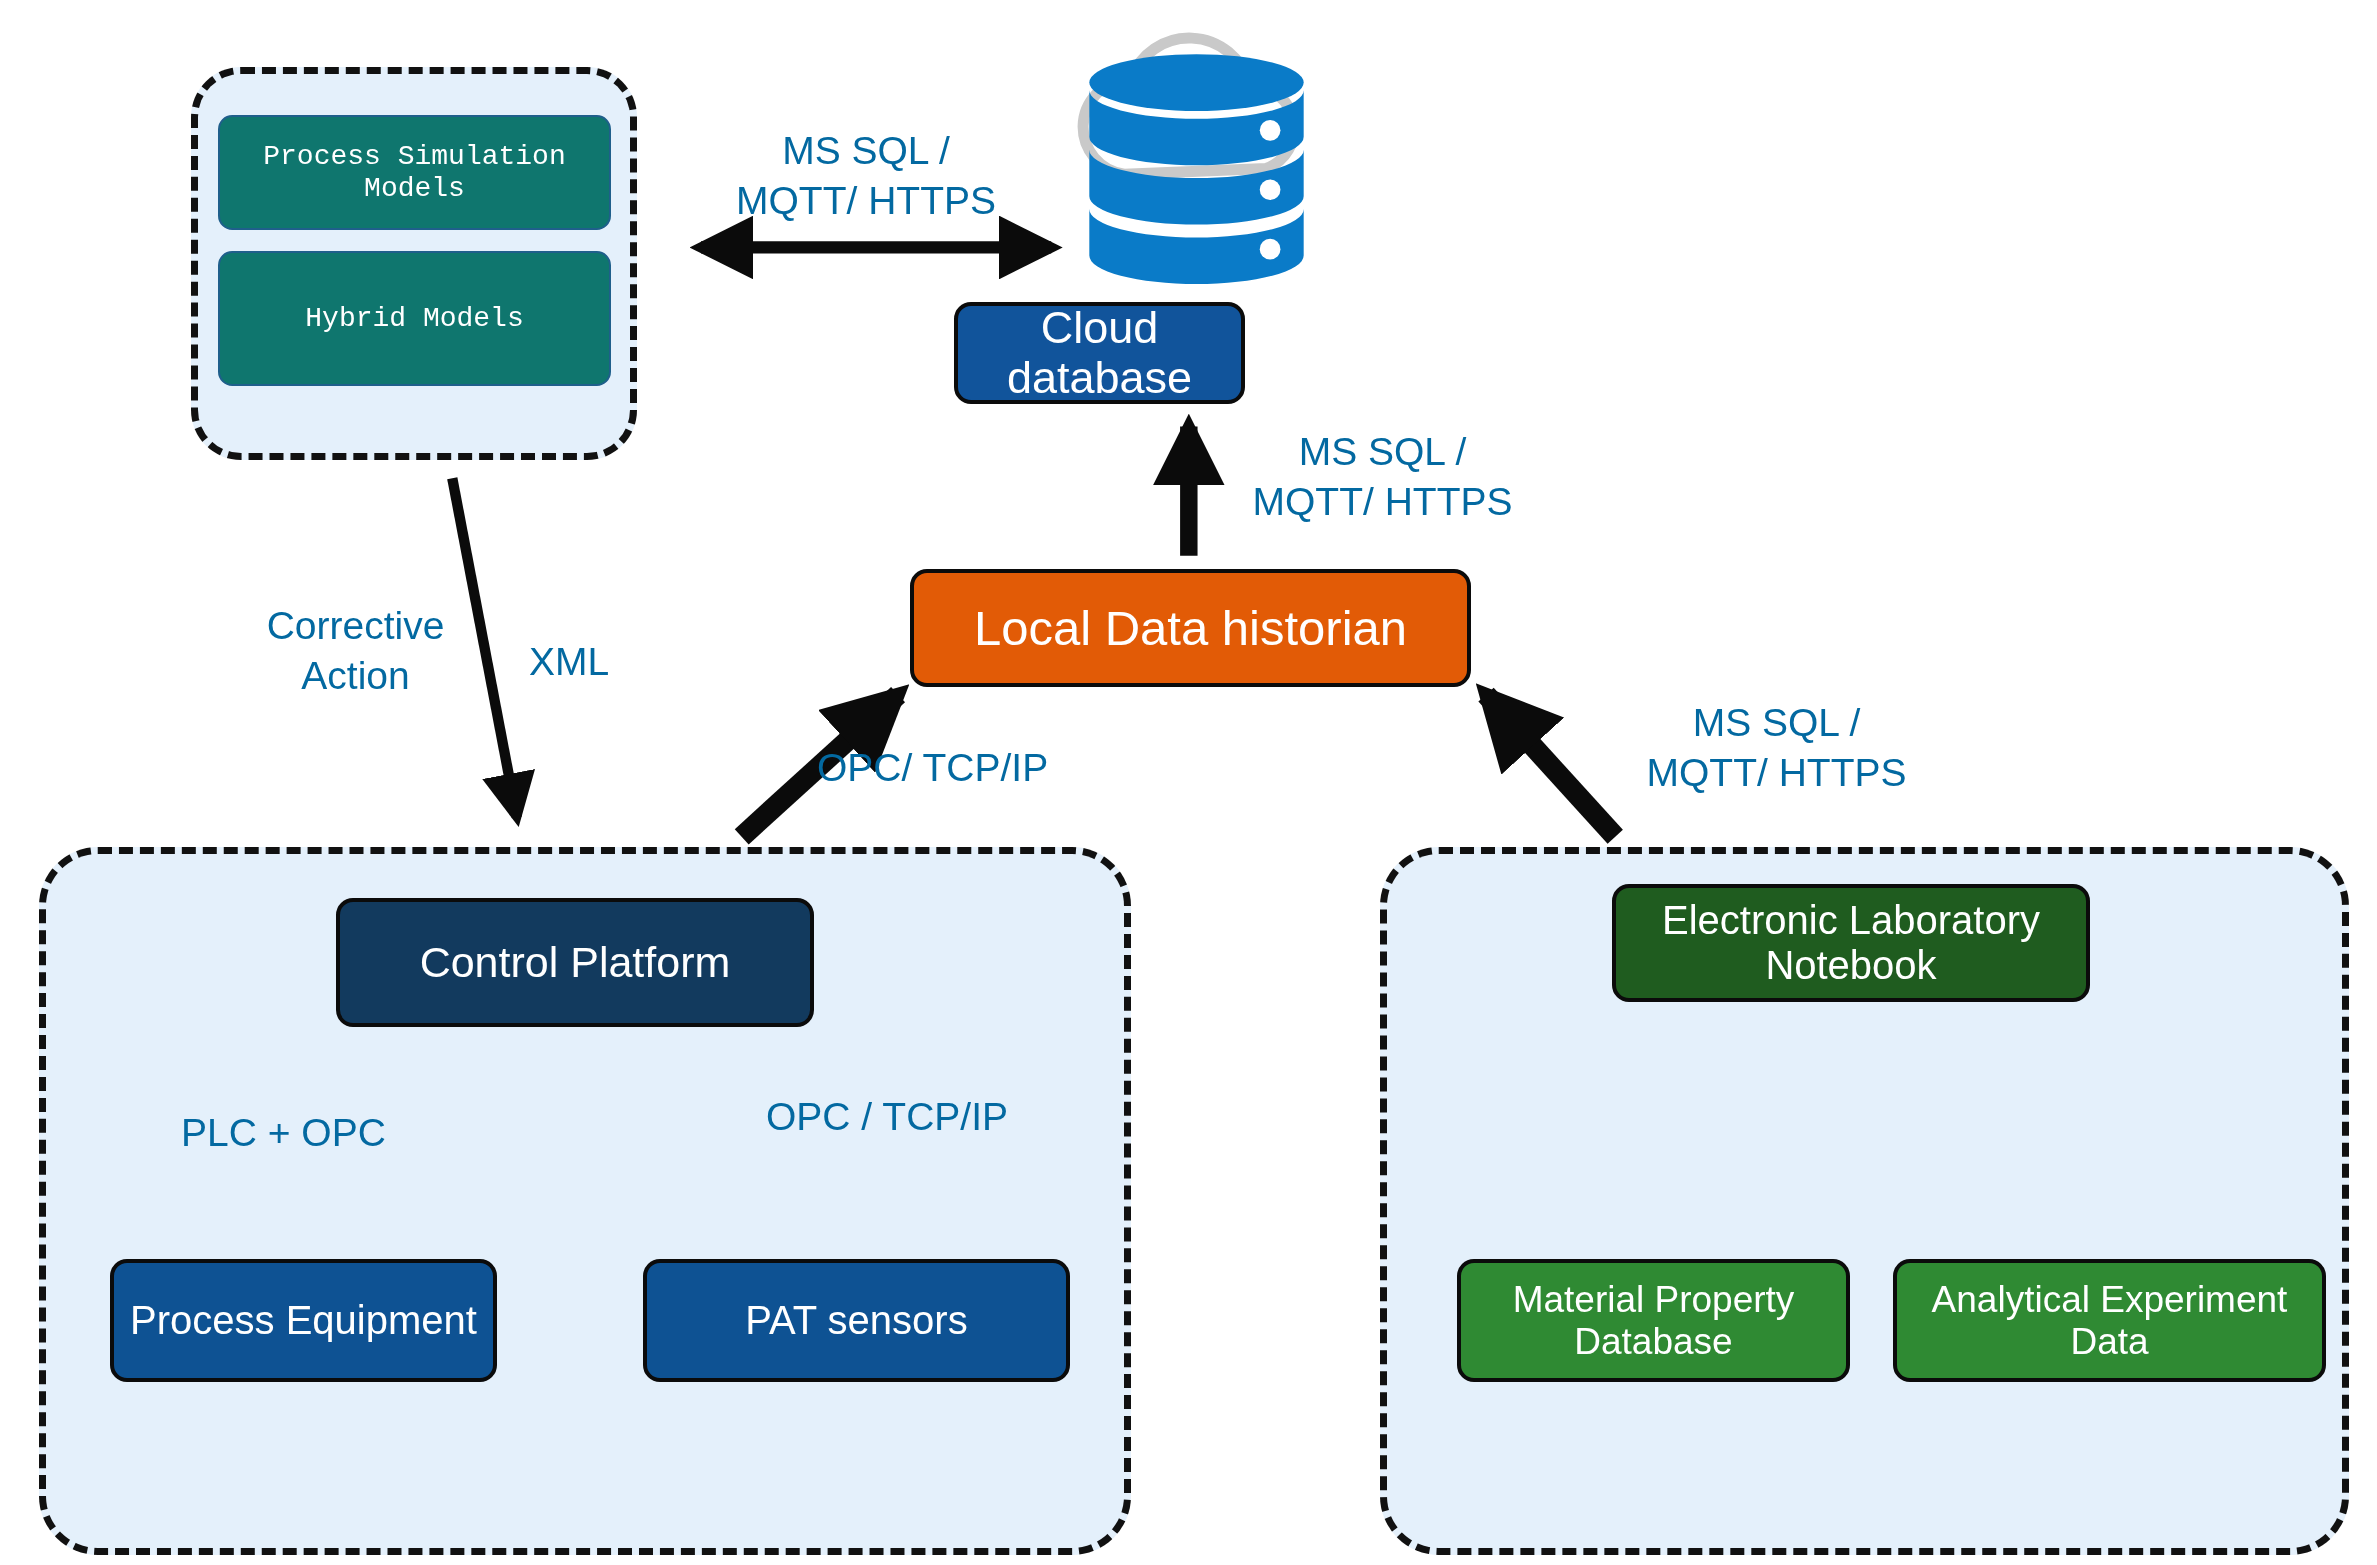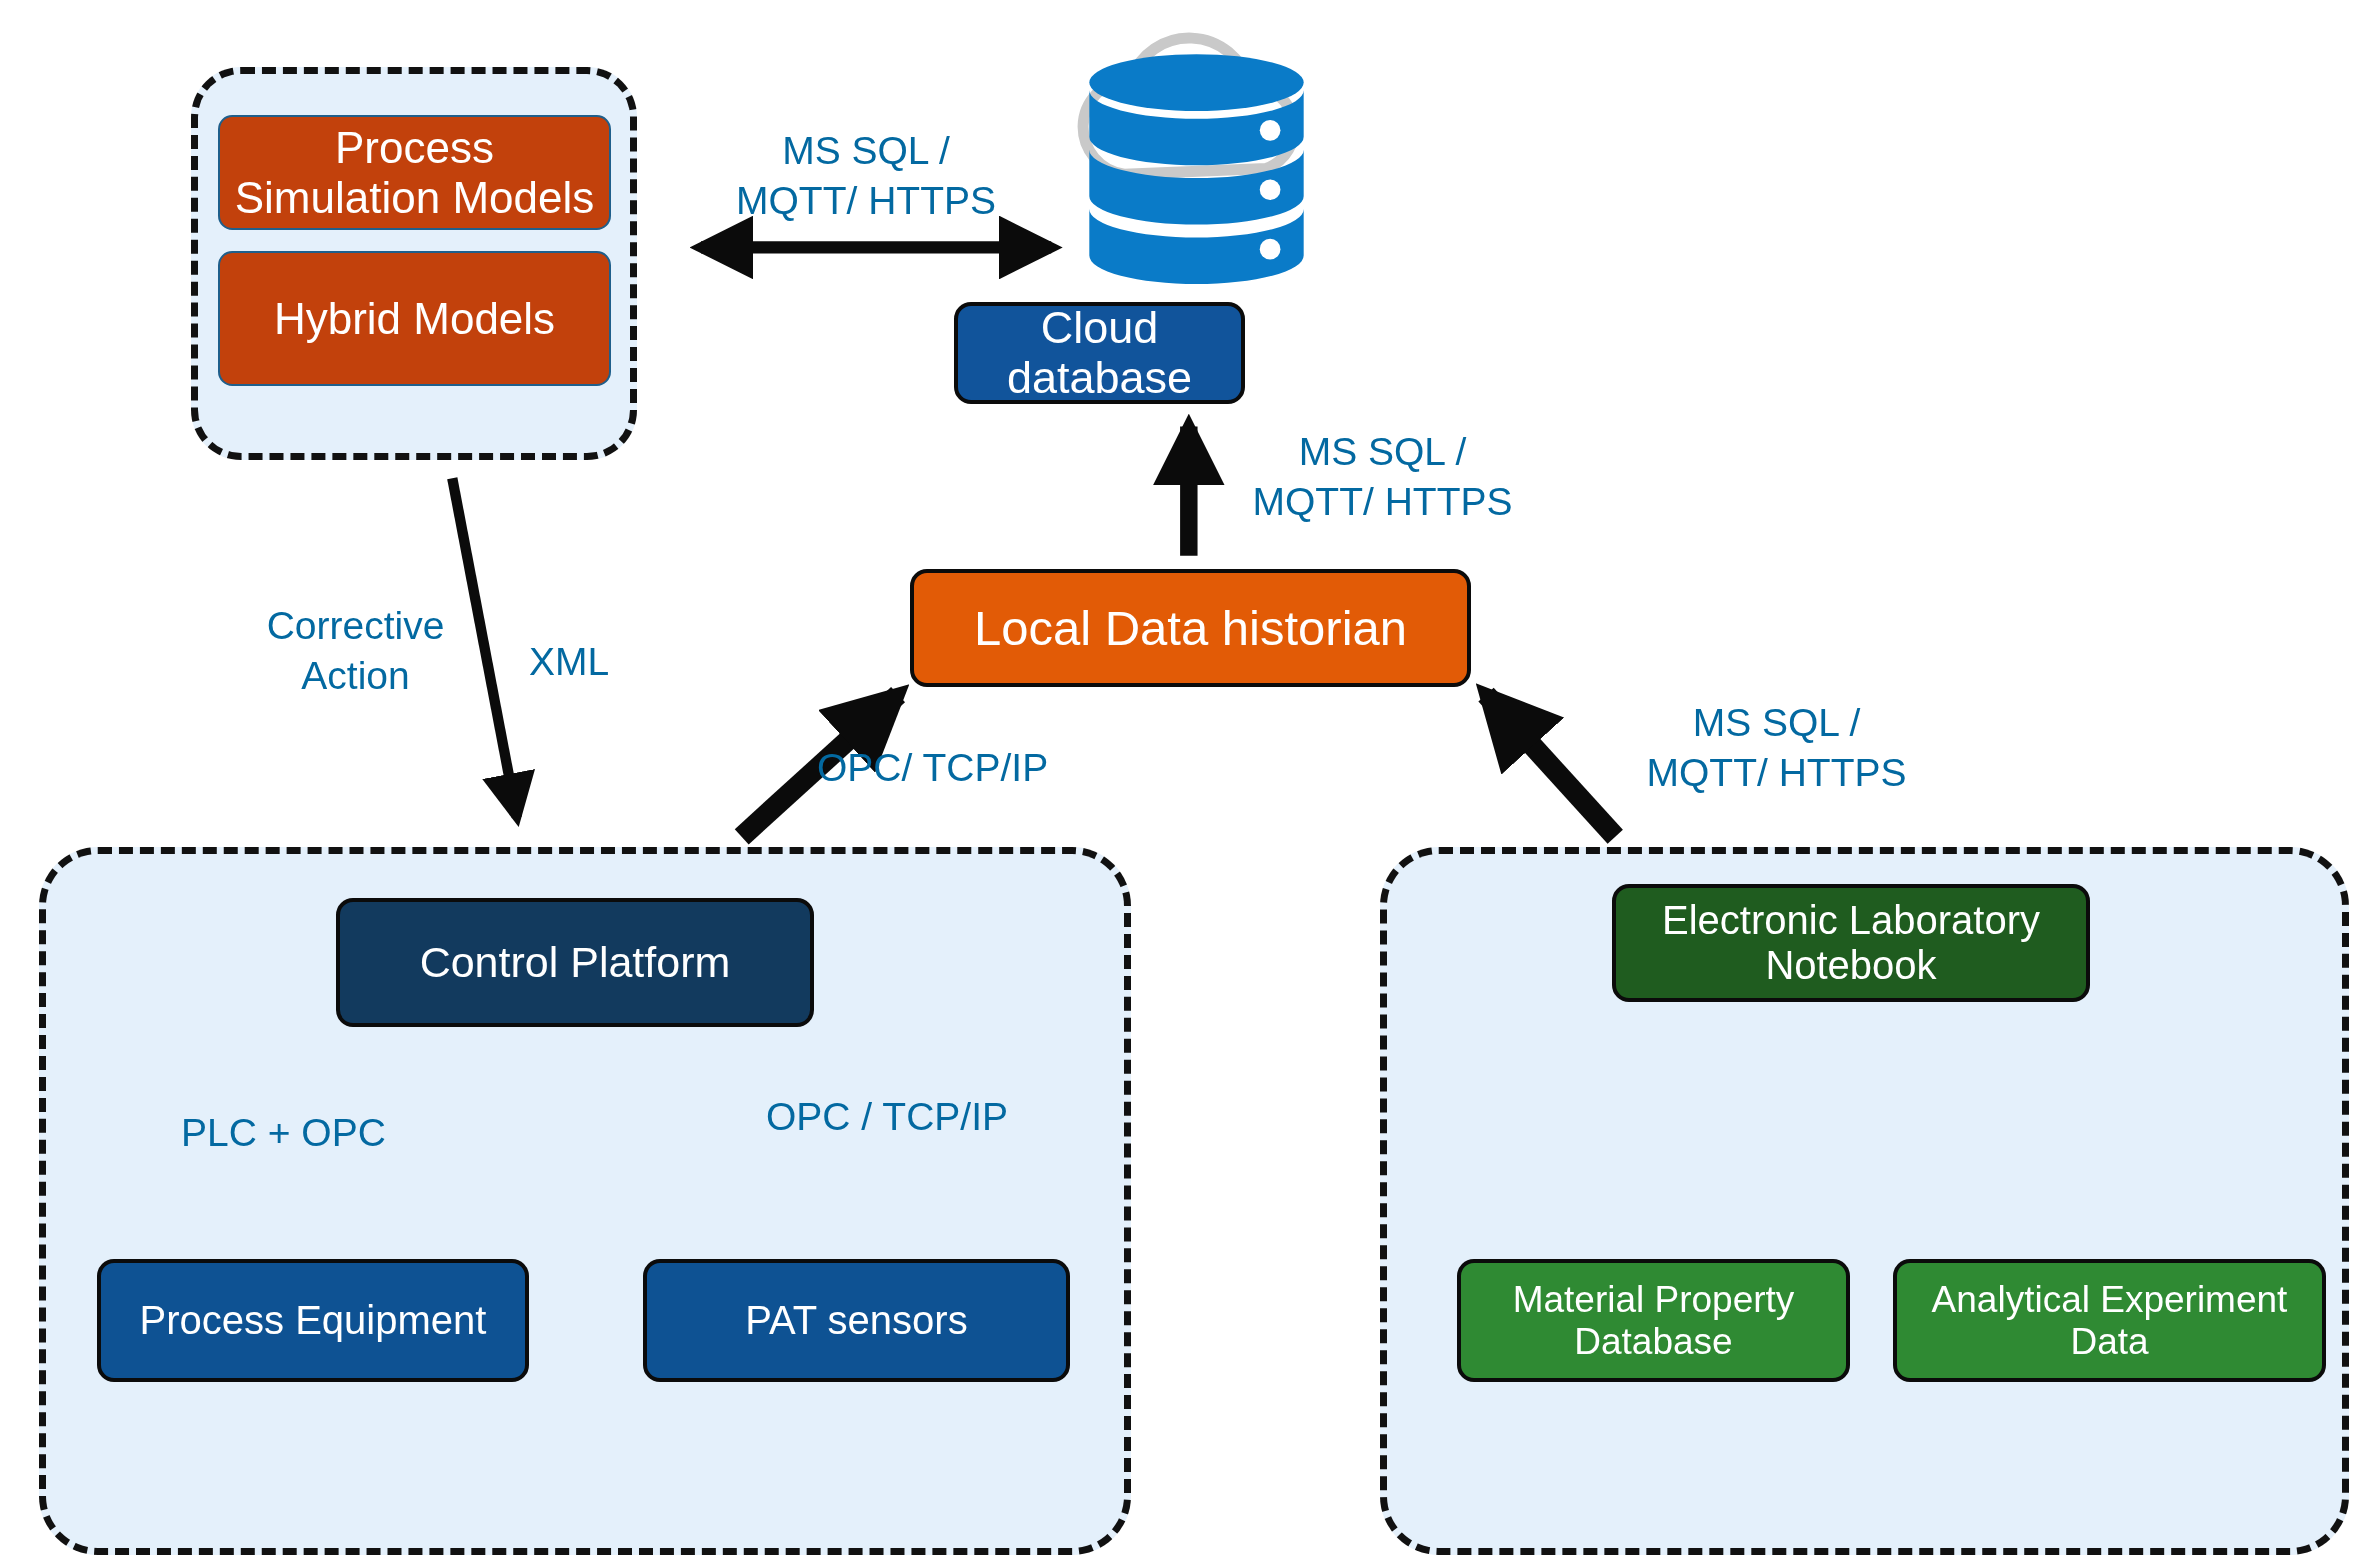--- a/index.html
+++ b/index.html
@@ -46,23 +46,24 @@
     align-items: center;
     justify-content: center;
     text-align: center;
     color: #ffffff;
     line-height: 1.12;
     border-radius: 14.2px;
     padding: 2.6px 9px;
   }
 
   .node.purple {
-    background: #c2410c;
+    background: #0f766e;
     border: 2.6px solid #1f5f8b;
-    font-size: 44px;
+    font-size: 28px;
+    font-family: Liberation Mono, monospace;
   }
   .node.cloudbox {
     background: #11549b;
     border: 4.5px solid #0b0b0b;
     font-size: 45px;
     border-radius: 17px;
   }
   .node.orange {
     background: #e25b06;
     border: 4.5px solid #0b0b0b;
@@ -94,21 +95,21 @@
     font-size: 37px;
     border-radius: 17px;
   }
 
   
   #node-process-sim   { left: 218px;  top: 115px;  width: 393px; height: 115px; }
   #node-hybrid        { left: 218px;  top: 251px;  width: 393px; height: 135px; }
   #node-cloud-db      { left: 954px; top: 302px;  width: 291px; height: 102px; }
   #node-historian     { left: 910px; top: 569px;  width: 561px; height: 118px; }
   #node-control       { left: 336px;  top: 898px; width: 478px; height: 129px; }
-  #node-process-eq    { left: 97px;  top: 1259px; width: 432px; height: 123px; }
+  #node-process-eq    { left: 110px;  top: 1259px; width: 387px; height: 123px; }
   #node-pat           { left: 643px;  top: 1259px; width: 427px; height: 123px; }
   #node-eln           { left: 1612px; top: 884px; width: 478px; height: 118px; }
   #node-material      { left: 1457px; top: 1259px; width: 393px; height: 123px; }
   #node-analytical    { left: 1893px; top: 1259px; width: 433px; height: 123px; }
 
   
   .edge-label {
     position: absolute;
     color: #0369a1;
     text-align: center;

